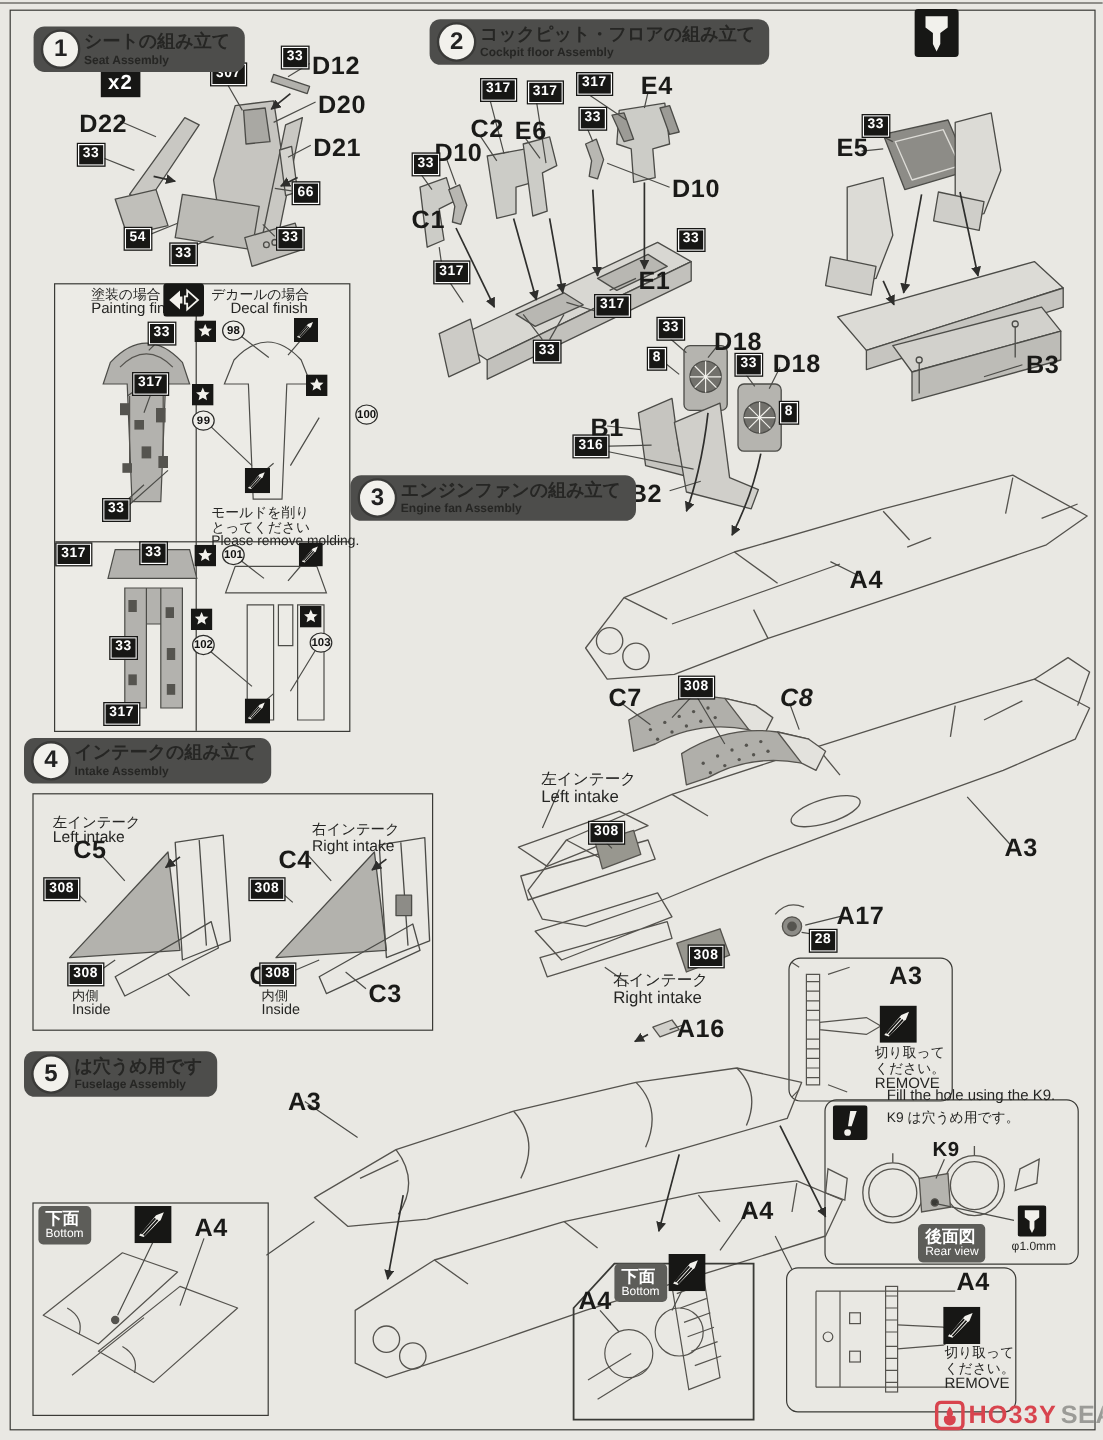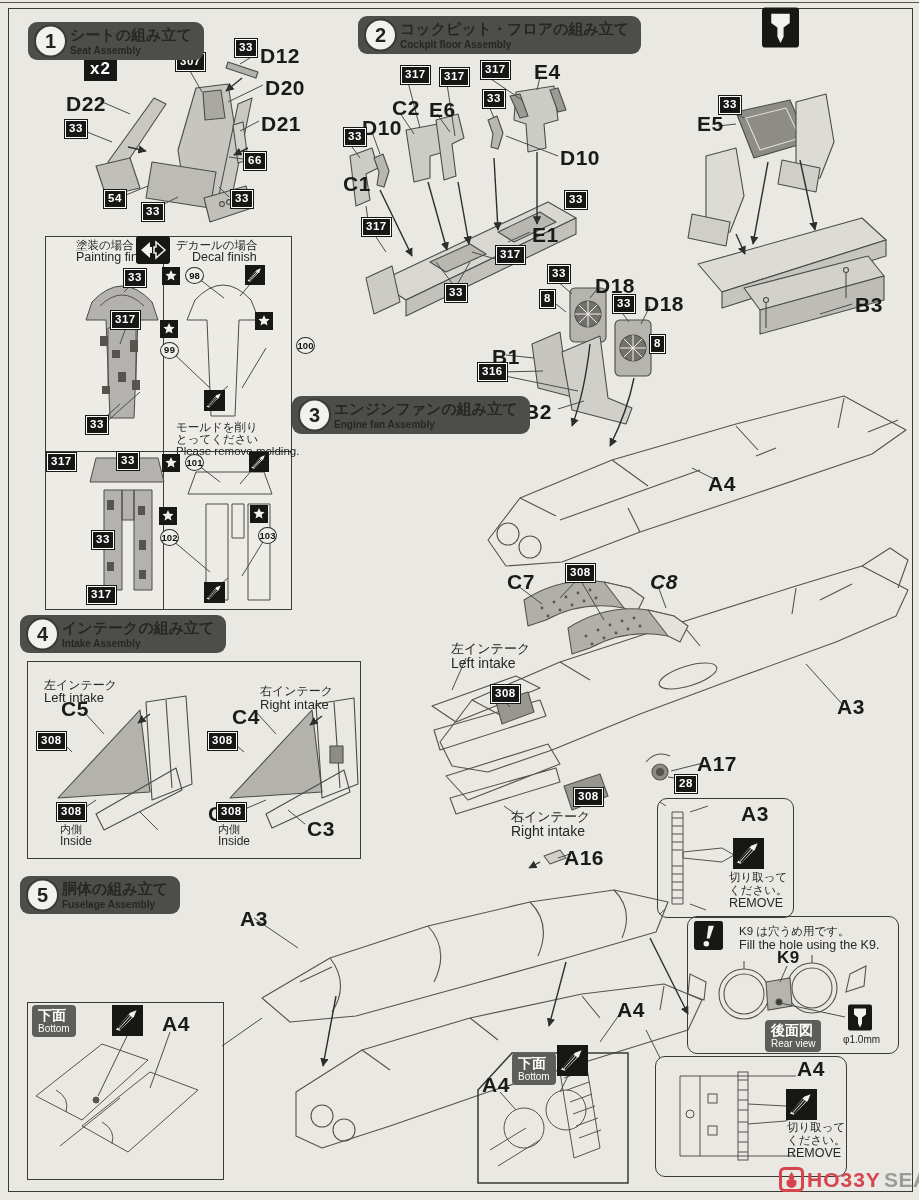--- a/index.html
+++ b/index.html
@@ -85,21 +85,21 @@
     <div class="jp">エンジンファンの組み立て</div>
     <div class="en">Engine fan Assembly</div>
   </div>
   <div class="hdr" style="left:20px;top:615px;">
     <span class="num">4</span>
     <div class="jp">インテークの組み立て</div>
     <div class="en">Intake Assembly</div>
   </div>
   <div class="hdr" style="left:20px;top:876px;">
     <span class="num">5</span>
-    <div class="jp">胴体の組み立て</div>
+    <div class="jp">は穴うめ用です</div>
     <div class="en">Fuselage Assembly</div>
   </div>
 
   <svg class="art" width="919" height="1200" viewBox="0 0 919 1200">
     <defs>
       <marker id="ah" markerWidth="8" markerHeight="8" refX="5.5" refY="3" orient="auto">
         <path d="M0,0 L6,3 L0,6 Z" fill="#2e2e2c"></path>
       </marker>
     </defs>
 
@@ -446,21 +446,21 @@
     <span class="lbl part" style="left: 482px; top: 1073px;">A4</span>
     <span class="lbl part" style="left: 797px; top: 1057px;">A4</span>
     <span class="lbl part" style="left: 741px; top: 802px;">A3</span>
     <span class="lbl jp" style="left: 729px; top: 870px;">切り取って</span>
     <span class="lbl jp" style="left: 729px; top: 883px;">ください。</span>
     <span class="lbl en" style="left: 729px; top: 896px;">REMOVE</span>
     <span class="lbl jp" style="left: 787px; top: 1120px;">切り取って</span>
     <span class="lbl jp" style="left: 787px; top: 1133px;">ください。</span>
     <span class="lbl en" style="left: 787px; top: 1146px;">REMOVE</span>
     <span class="lbl jp" style="left: 739px; top: 924px;">K9 は穴うめ用です。</span>
-    <span class="lbl en" style="left: 739px; top: 938px; text-align: center;">Fill the hole using the K9.</span>
+    <span class="lbl en" style="left: 739px; top: 906px; text-align: center;">Fill the hole using the K9.</span>
     <span class="lbl part" style="left: 777px; top: 948px; font-size: 17px;">K9</span>
     <span class="lbl en" style="left: 843px; top: 1034px; font-size: 10px;">φ1.0mm</span>
     <div class="rbadge" style="left: 32px; top: 1005px;">
       <span class="j">下面</span>
       <span class="e">Bottom</span>
     </div>
     <div class="rbadge" style="left: 512px; top: 1053px;">
       <span class="j">下面</span>
       <span class="e">Bottom</span>
     </div>

